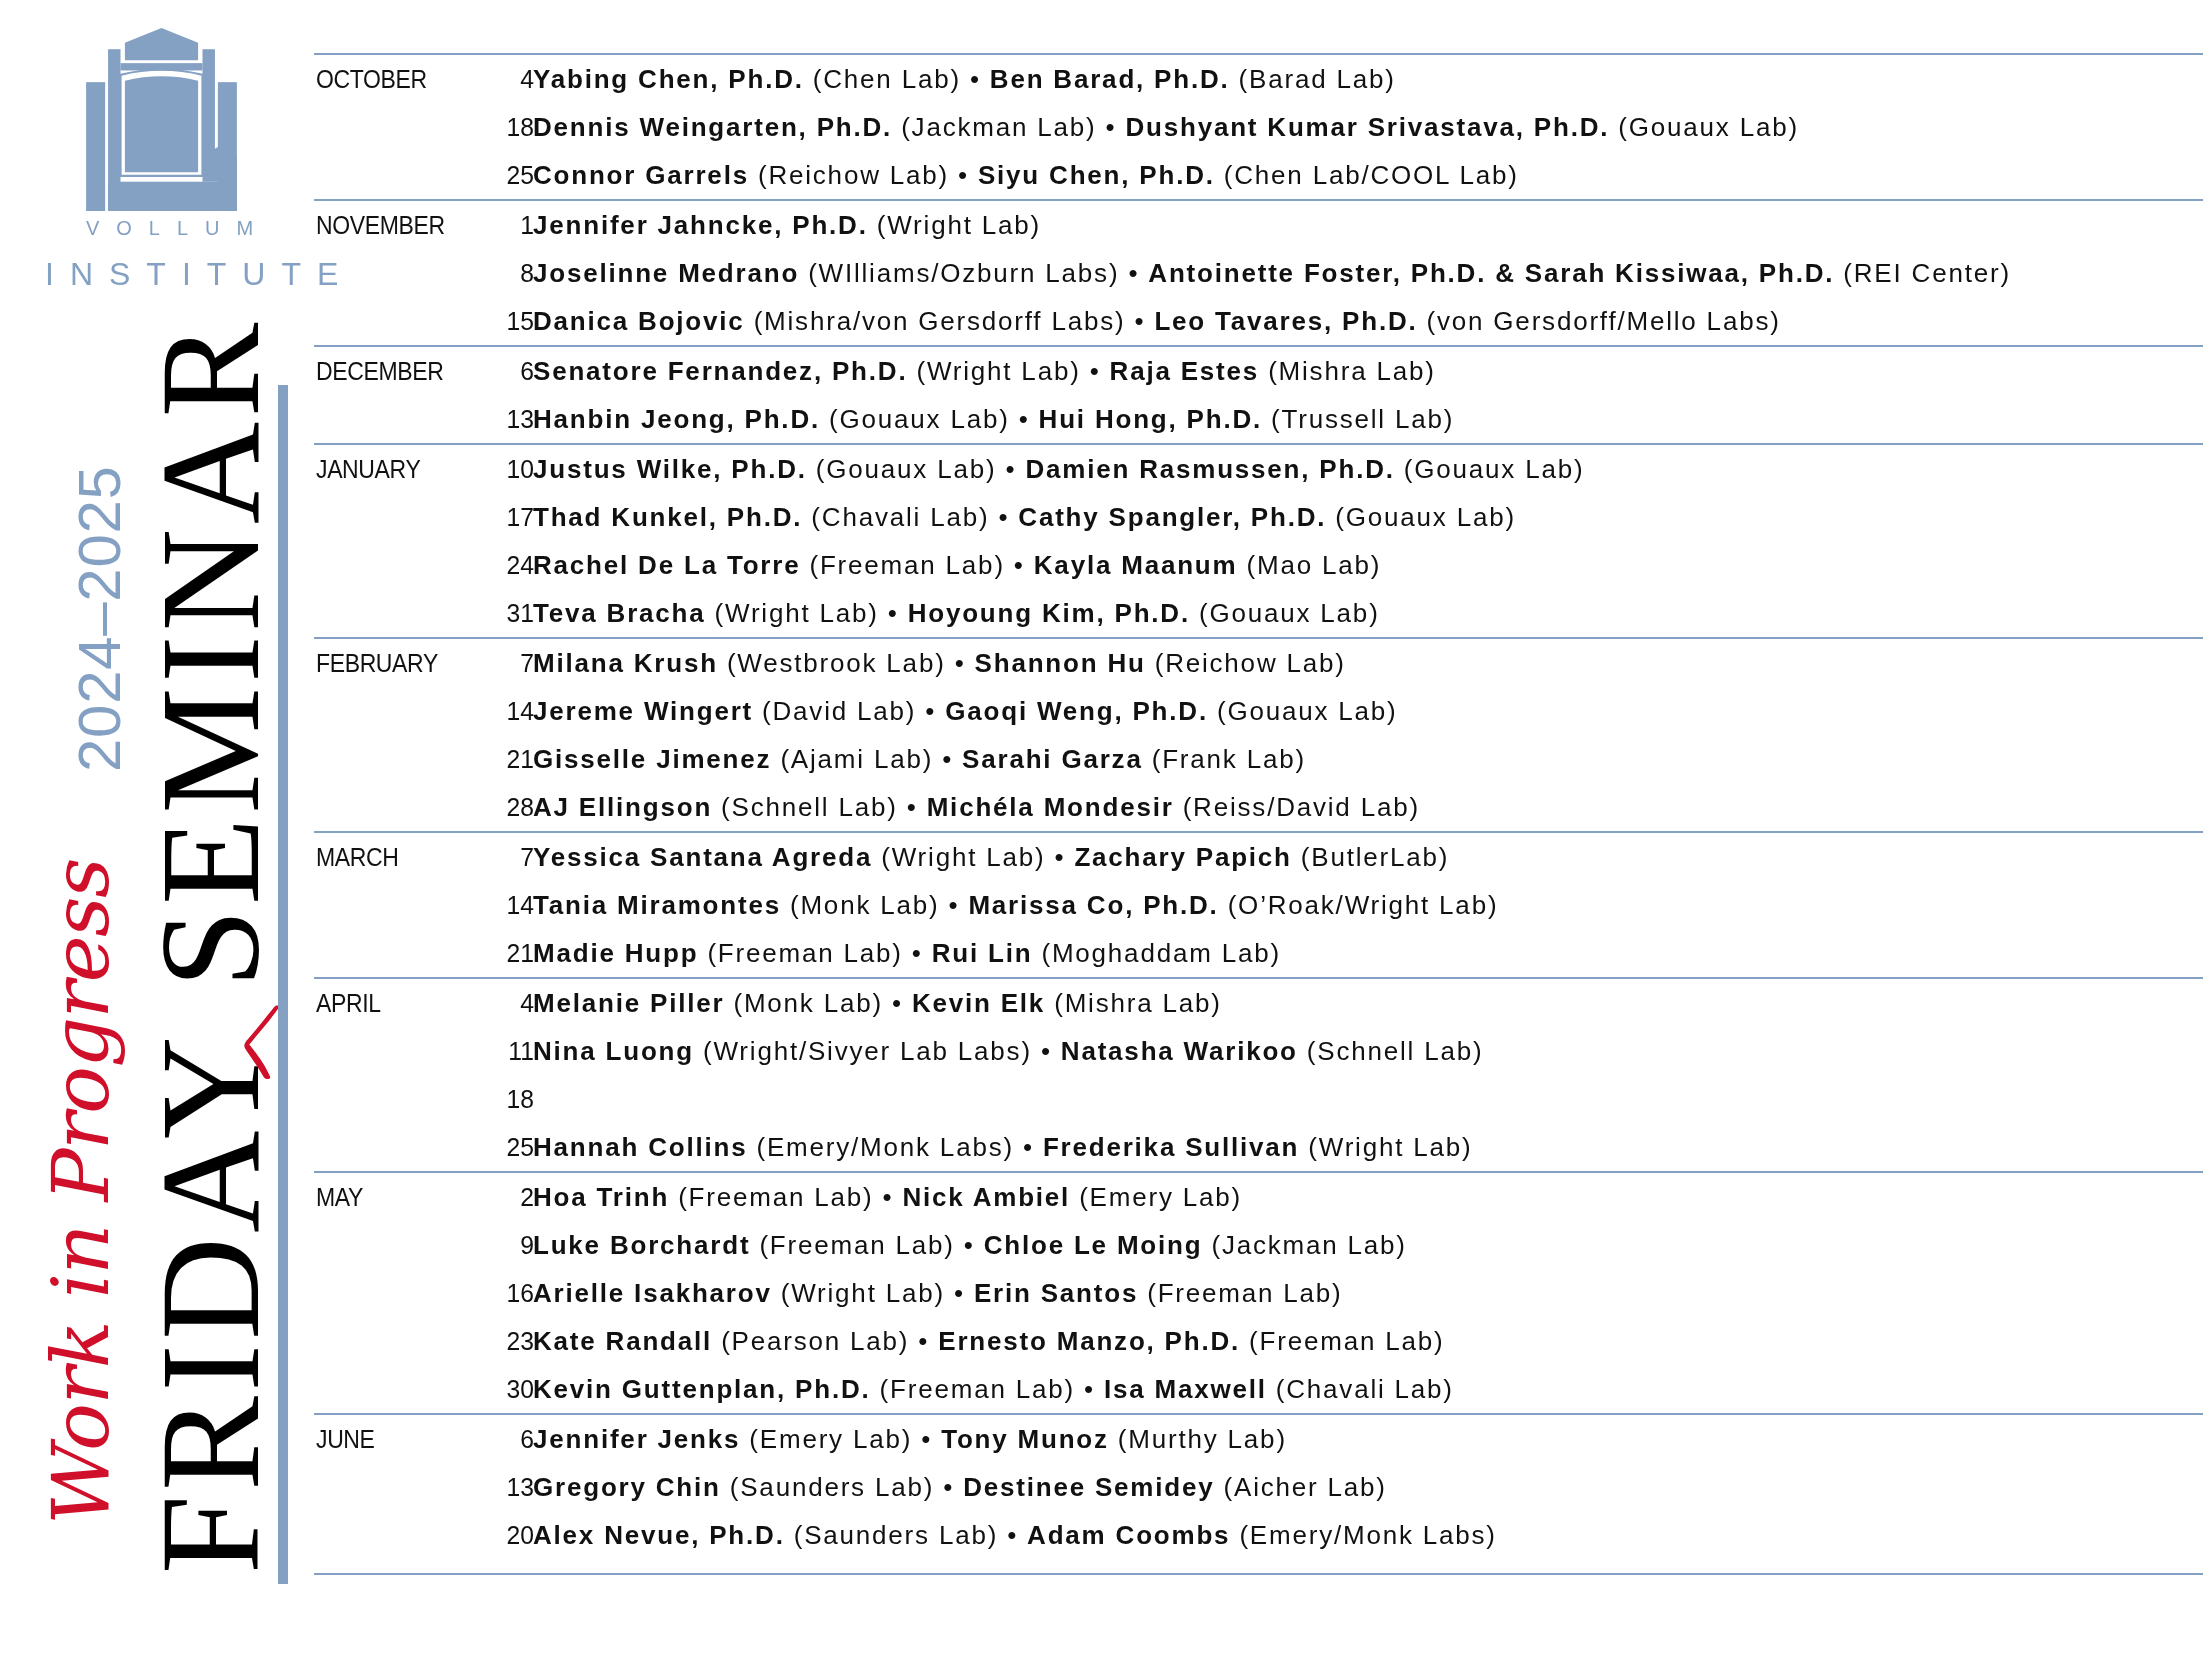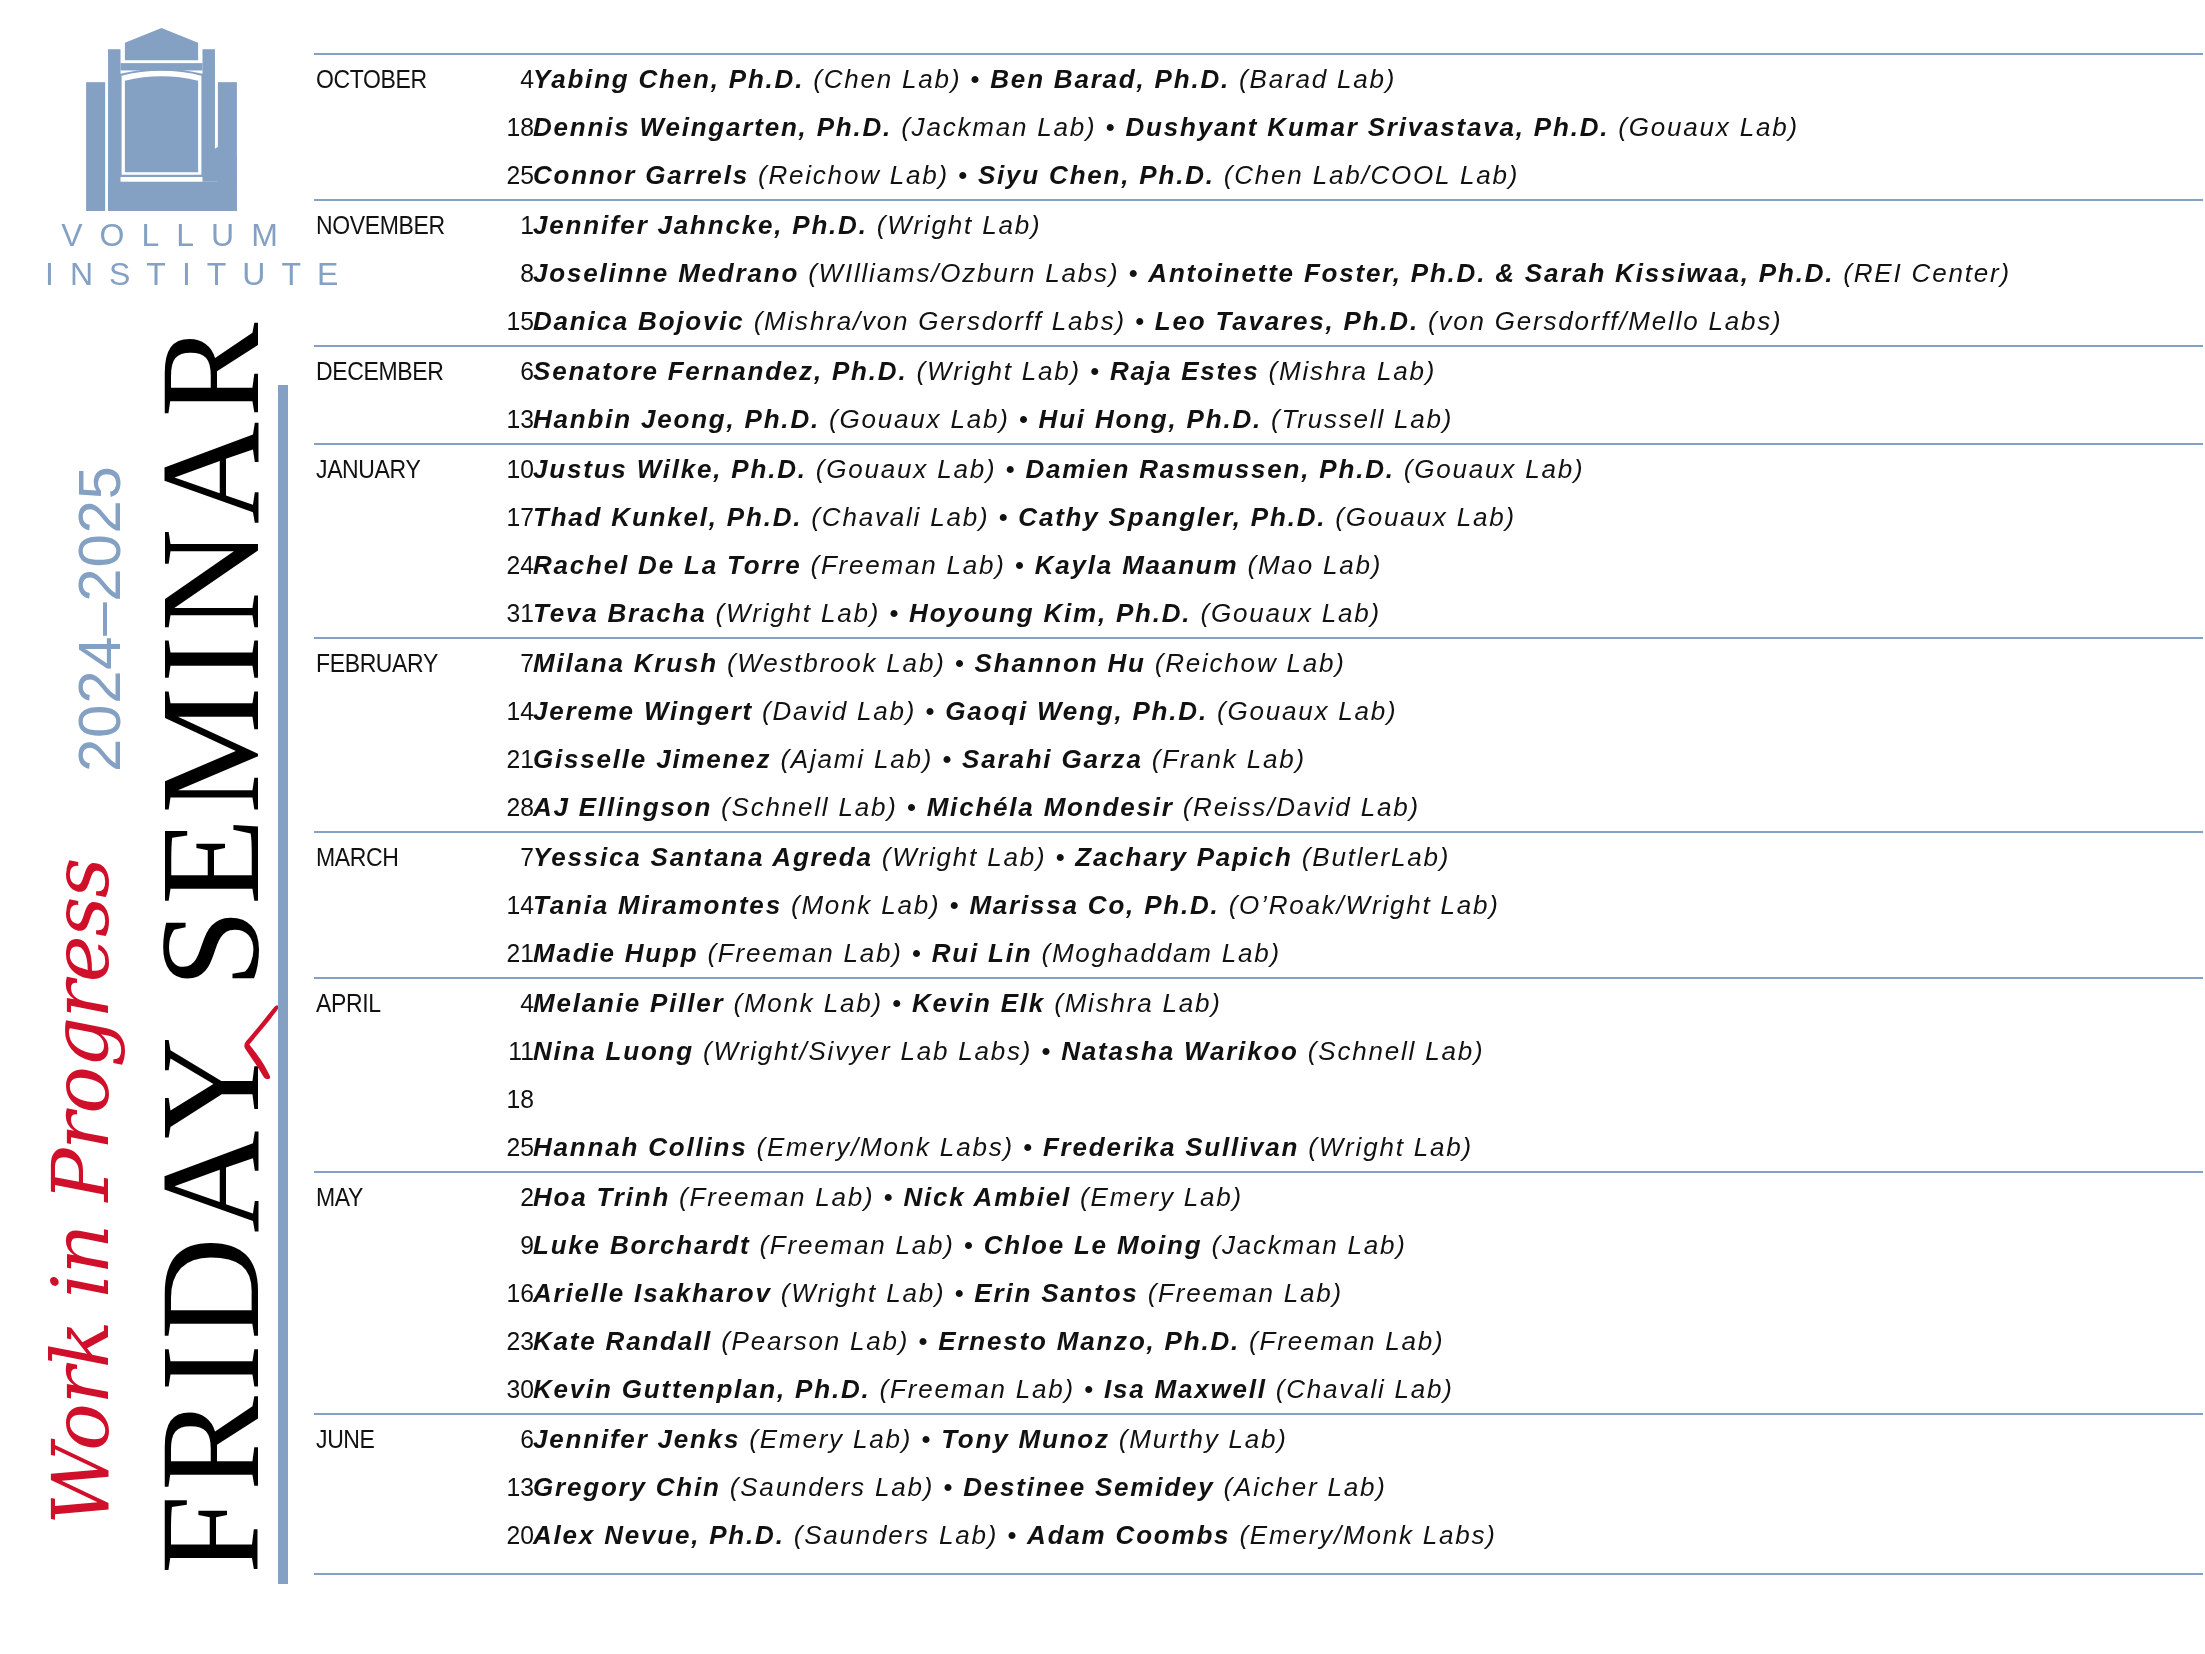--- a/index.html
+++ b/index.html
@@ -1,34 +1,34 @@
 <!DOCTYPE html>
 <html style="font-size:11.7px"><head>
 <meta charset="utf-8">
 <style>
   html,body{margin:0;padding:0;background:#ffffff;}
   body{width:2205px;height:1654px;position:relative;overflow:hidden;font-family:"Liberation Sans",sans-serif;color:#111;}
   .logo{position:absolute;left:86px;top:28px;width:151px;height:183px;}
   .logo-text{position:absolute;left:29px;width:264px;text-align:center;color:#84a1c3;font-family:"Liberation Sans",sans-serif;font-weight:normal;}
-  .logo-line1{top:217px;font-size:32px;letter-spacing:17px;padding-left:17px;}
+  .logo-line1{top:217px;font-size:20px;letter-spacing:17px;padding-left:17px;}
   .logo-line2{top:256px;font-size:32px;letter-spacing:16px;padding-left:16px;}
   .vbar{position:absolute;left:278px;top:385px;width:9.5px;height:1199px;background:#84a1c3;}
   .rot{position:absolute;transform-origin:0 0;transform:rotate(-90deg);white-space:nowrap;}
   .title-main{left:155px;top:1574px;font-family:"Liberation Serif",serif;font-size:142px;line-height:110px;color:#000;letter-spacing:4.4px;}
   .title-main .sp{display:inline-block;width:44px;}
   .title-year{left:76px;top:772px;font-family:"Liberation Sans",sans-serif;font-size:60px;line-height:47px;color:#84a1c3;letter-spacing:0.7px;}
   .title-wip{left:34px;top:1525px;font-family:"DejaVu Serif",serif;font-style:italic;font-size:79px;line-height:95px;color:#d0102a;letter-spacing:-1.5px;}
   .caret{position:absolute;left:242px;top:1004px;width:44px;height:81px;}
   .table{position:absolute;left:314px;top:53px;width:1889px;}
   .month{position:relative;border-top:2.2px solid #84a1c3;}
   .month:last-child{border-bottom:2.2px solid #84a1c3;}
   .row{height:48px;position:relative;font-size:26px;line-height:48px;white-space:nowrap;}
   .mlabel{position:absolute;left:1.5px;top:0;font-size:25px;letter-spacing:-0.4px;color:#111;transform:scaleX(0.92);transform-origin:0 50%;}
   .day{position:absolute;left:139px;width:81px;text-align:right;top:0;font-size:26px;color:#111;transform:scaleX(0.95);transform-origin:100% 50%;}
-  .entry{position:absolute;left:219px;top:0;letter-spacing:1.8px;font-style:italic;}
+  .entry{position:absolute;left:219px;top:0;letter-spacing:1.8px;}
   .entry b{font-weight:bold;}
   .entry .lab{font-weight:normal;}
   .month.last .row:last-child{height:62px;}
 </style>
 </head>
 <body>
 
 <svg class="logo" viewBox="0 0 206 250" xmlns="http://www.w3.org/2000/svg">
   <rect x="0" y="74" width="26" height="176" fill="#84a1c3"></rect>
   <rect x="30" y="29" width="17" height="221" fill="#84a1c3"></rect>

